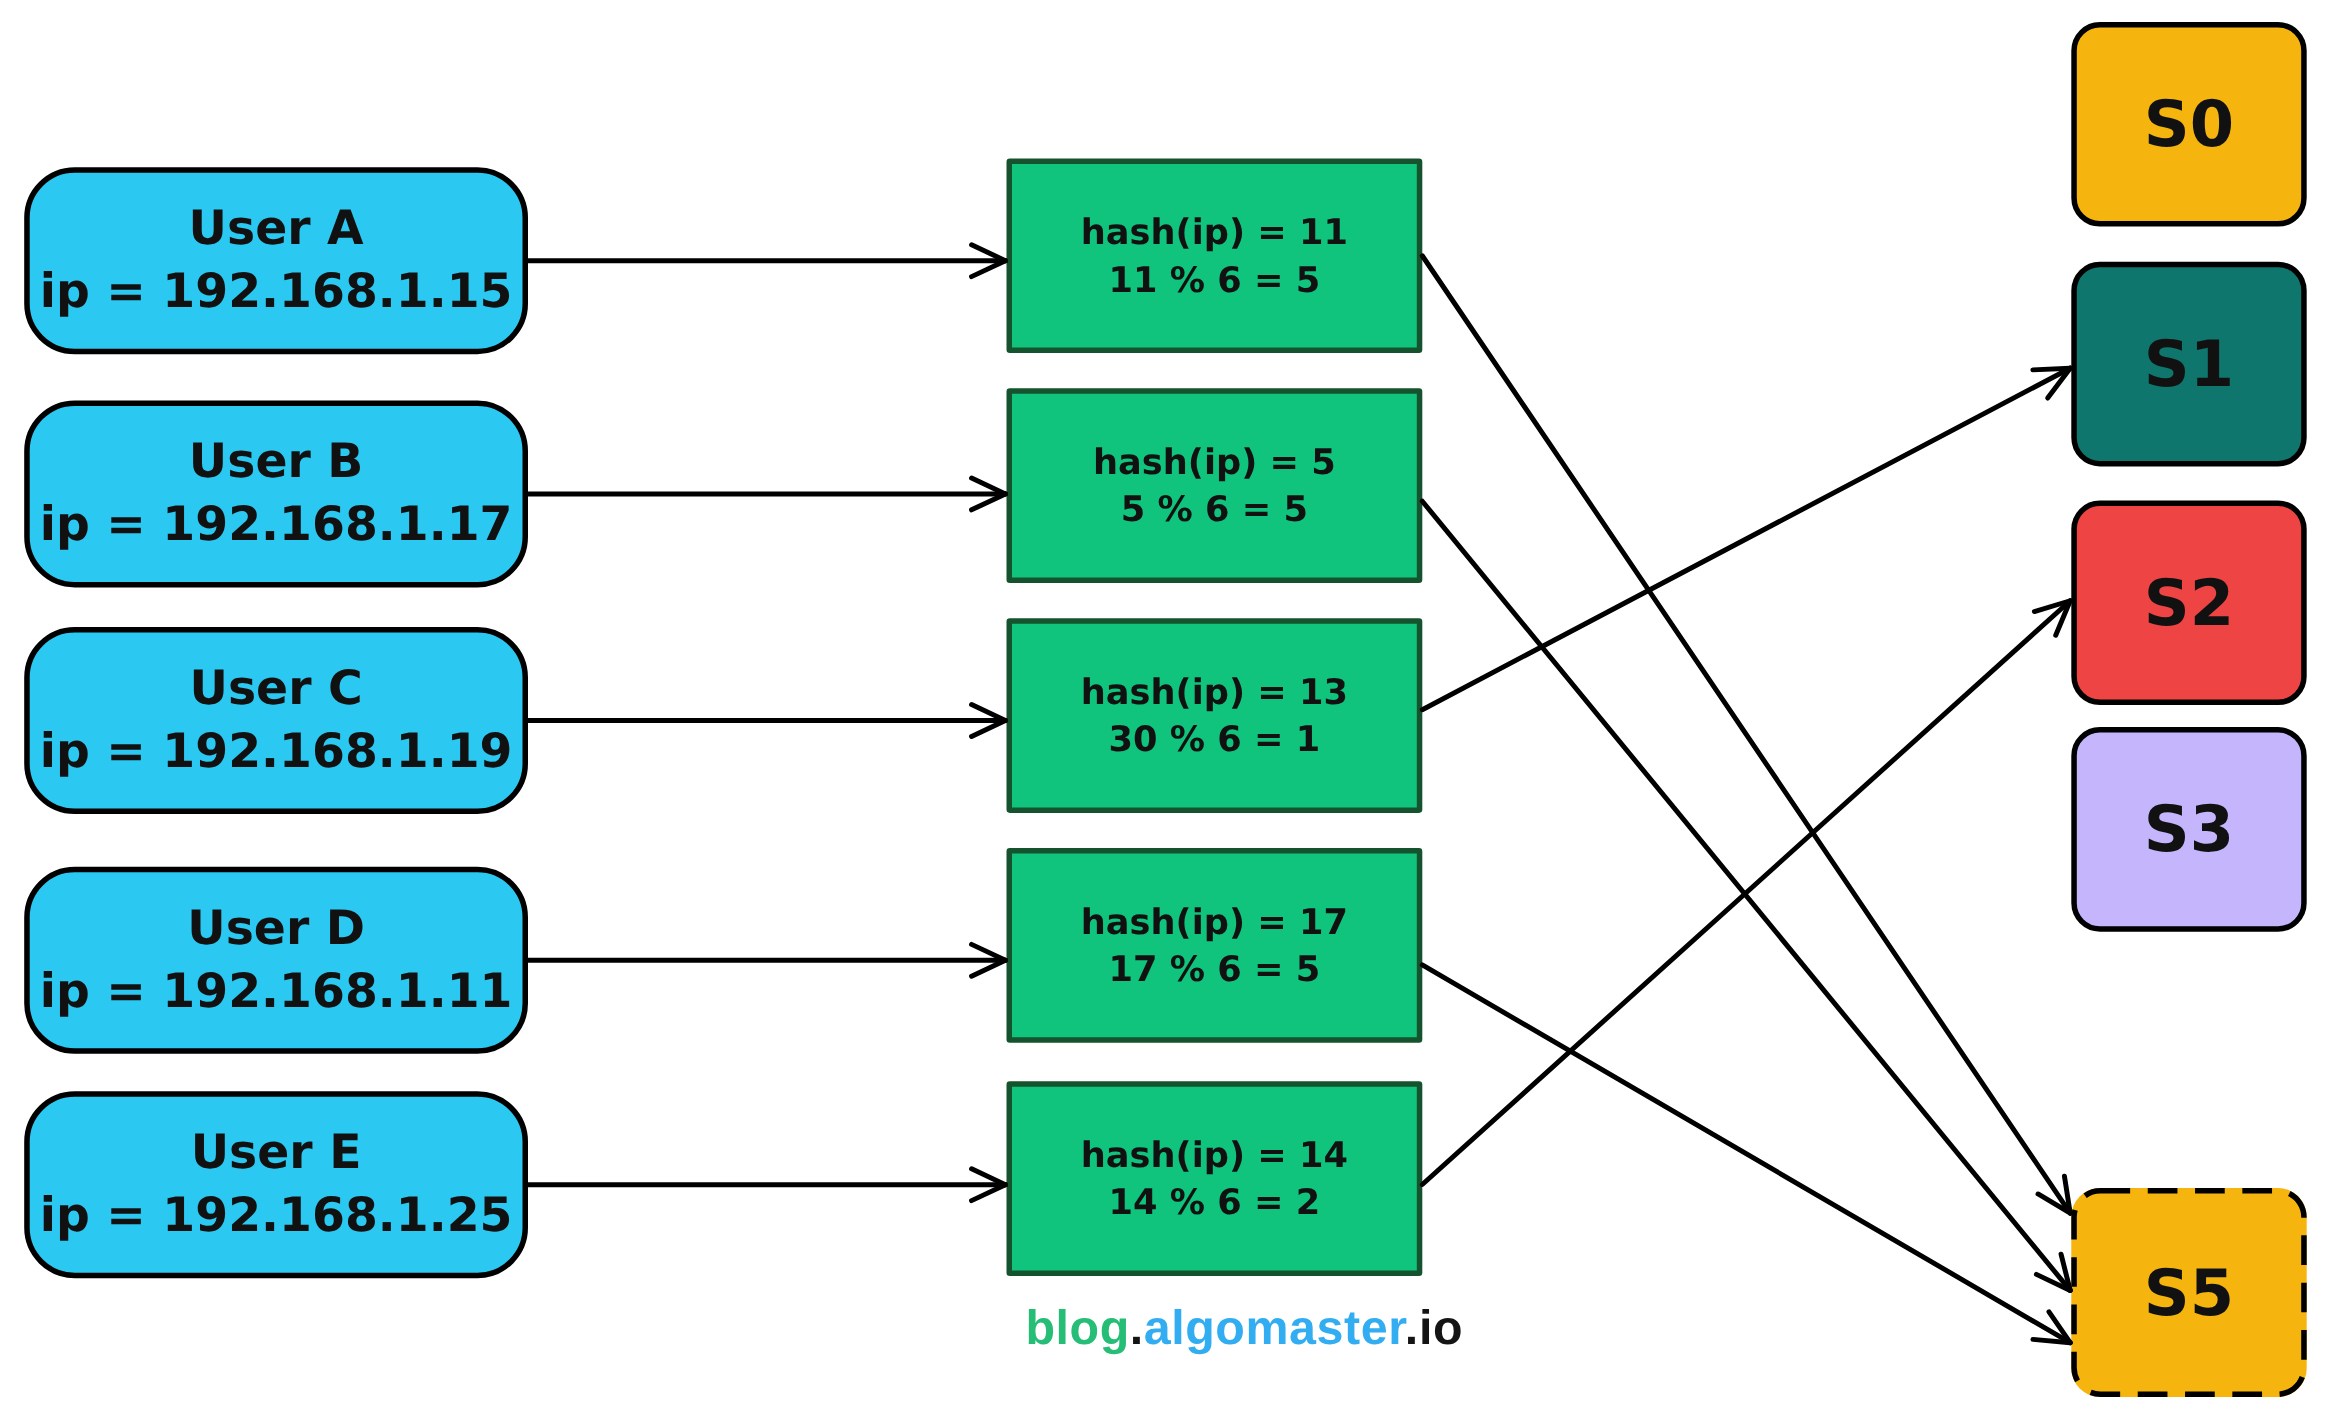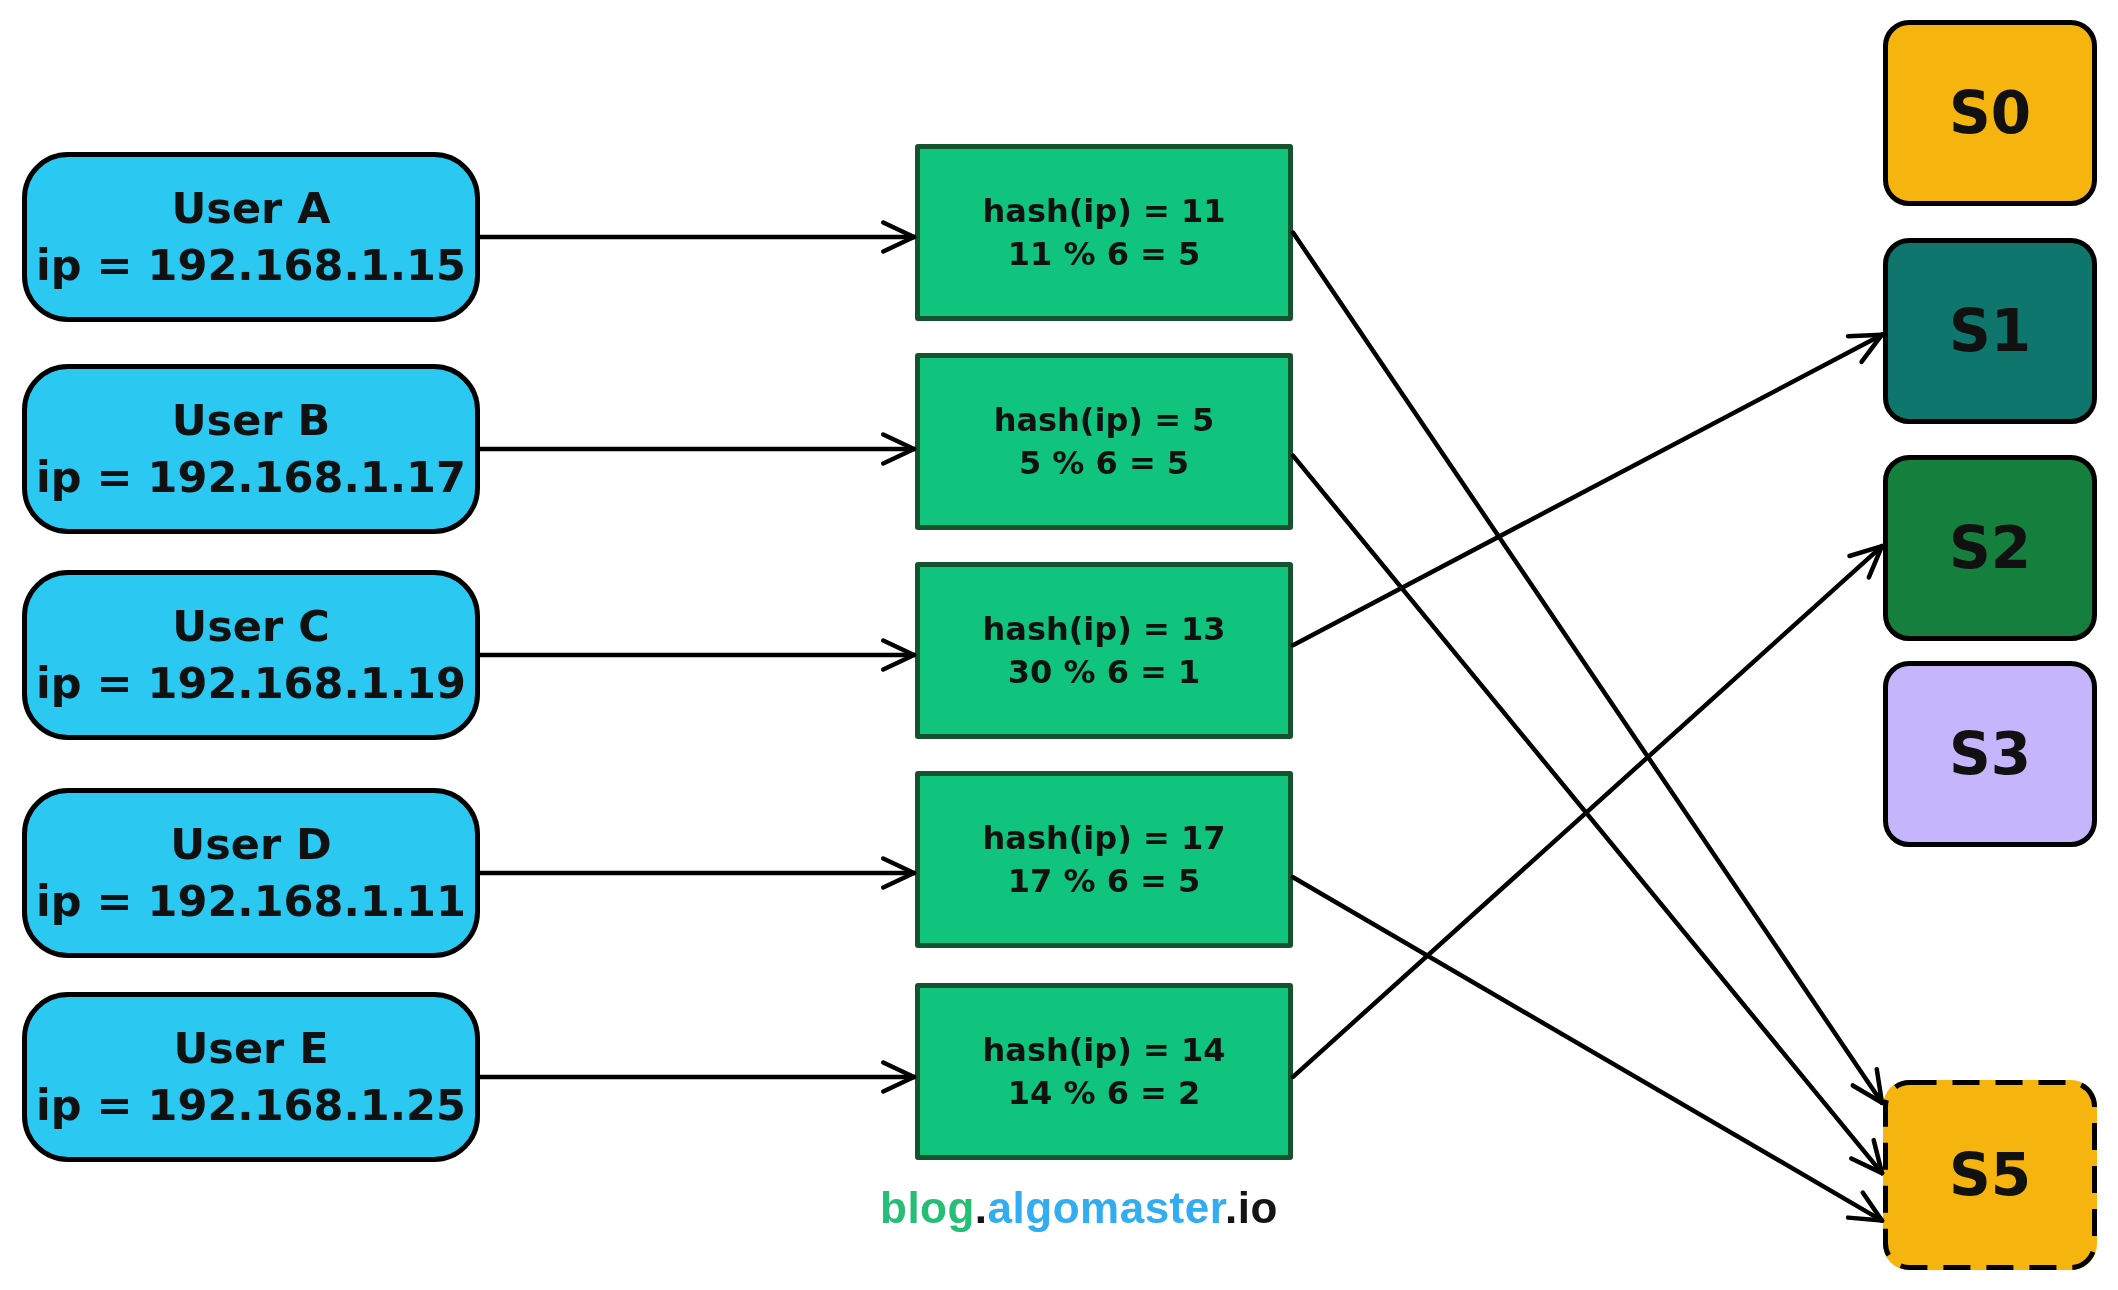--- a/index.html
+++ b/index.html
@@ -20,21 +20,21 @@
   .hash-box{
     left:915px;width:378px;height:177px;border:5px solid #14532d;
     border-radius:3px;font-size:32px;line-height:1.34;
   }
   .server-box{
     left:1883px;width:214px;height:186px;border:5px solid #000;
     border-radius:26px;font-size:58px;
   }
   .server-box.dashed{border:none;} 
   .footer{
-    position:absolute;left:880px;top:1183px;width:450px;text-align:left;
+    position:absolute;left:880px;top:1183px;width:450px;text-align:right;
     font-family:"Liberation Sans",sans-serif;font-weight:700;font-size:44px;
     letter-spacing:0.5px;
   }
 </style>
 </head>
 <body>
 
 <div class="canvas">
 
   <div class="box user-box" id="user-0" style="top: 152px; background-color: rgb(43, 200, 242);">
@@ -78,21 +78,21 @@
     <div>hash(ip) = 14</div>
     <div>14 % 6 = 2</div>
   </div>
 
   <div class="box server-box" id="server-0" style="top: 20px; background-color: rgb(246, 180, 14);">
     <div>S0</div>
   </div>
   <div class="box server-box" id="server-1" style="top: 238px; background-color: #0f766e;">
     <div>S1</div>
   </div>
-  <div class="box server-box" id="server-2" style="top: 455px; background-color: #15803d;">
+  <div class="box server-box" id="server-2" style="top: 455px; background-color: #ef4444;">
     <div>S2</div>
   </div>
   <div class="box server-box" id="server-3" style="top: 661px; background-color: #c4b5fd;">
     <div>S3</div>
   </div>
   <div class="box server-box dashed" id="server-5" style="top: 1080px; height: 190px; background-color: rgb(246, 180, 14);">
     <div>S5</div>
   </div>
 
   <div class="footer"><span style="color: rgb(38, 189, 119);">blog</span><span style="color: rgb(20, 20, 20);">.</span><span style="color: rgb(51, 173, 242);">algomaster</span><span style="color: rgb(20, 20, 20);">.</span><span style="color: rgb(20, 20, 20);">io</span></div>

